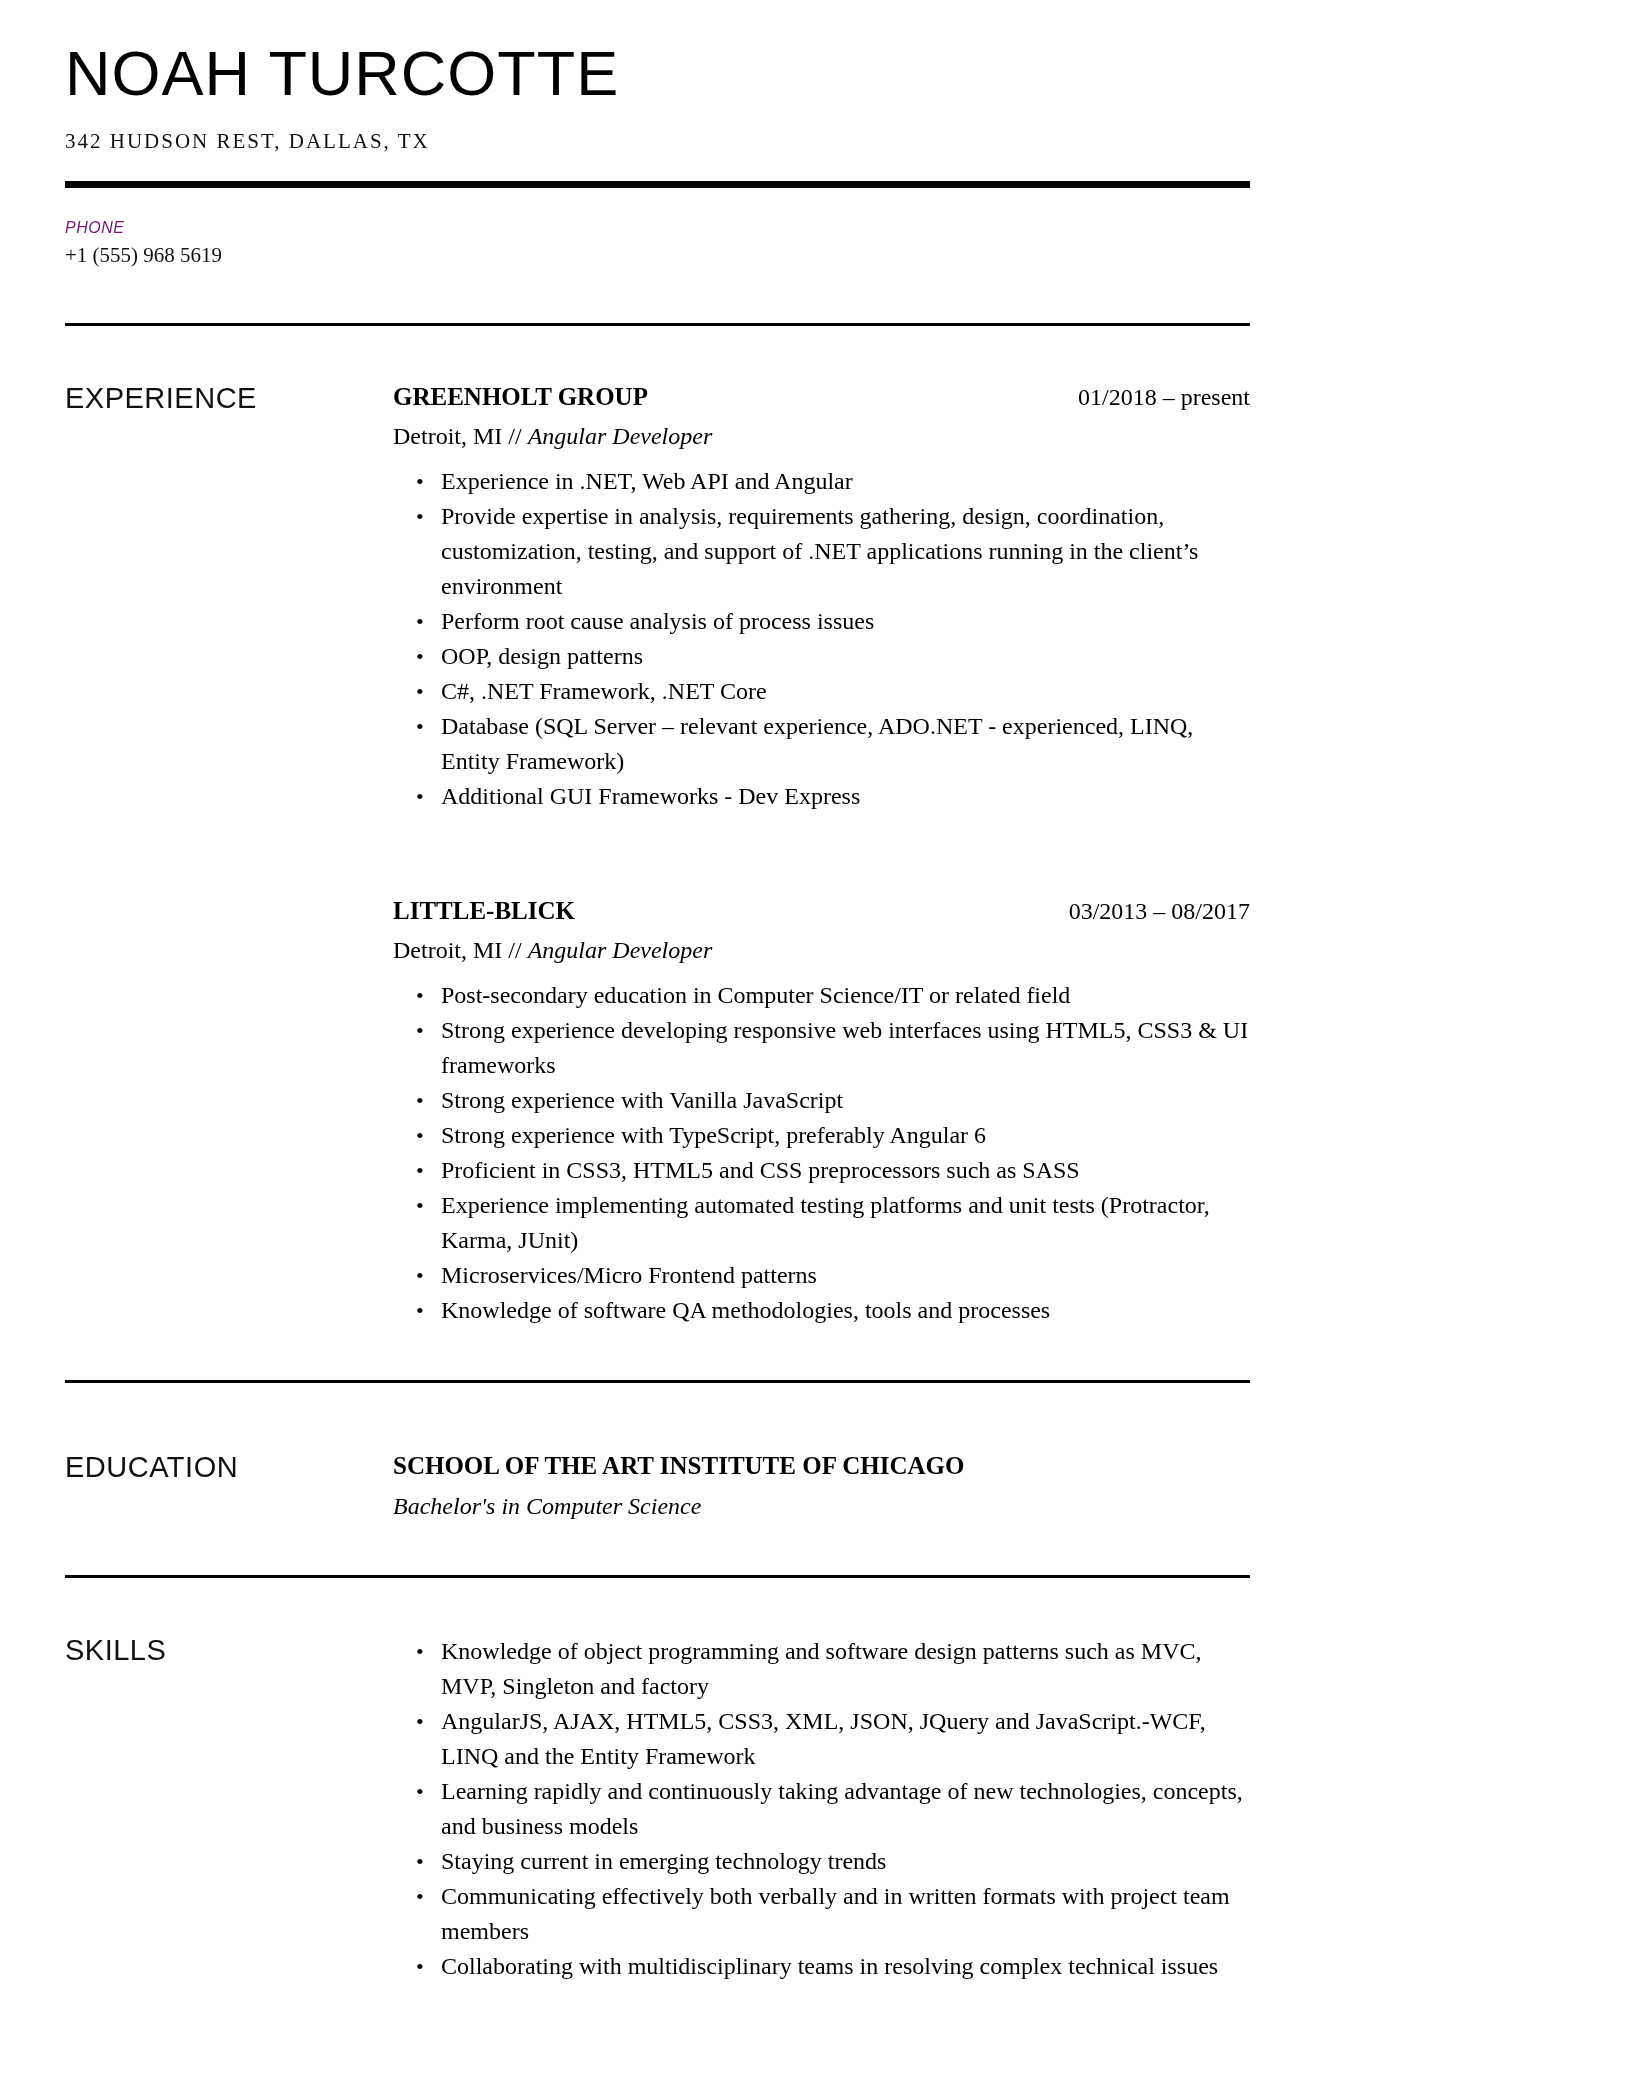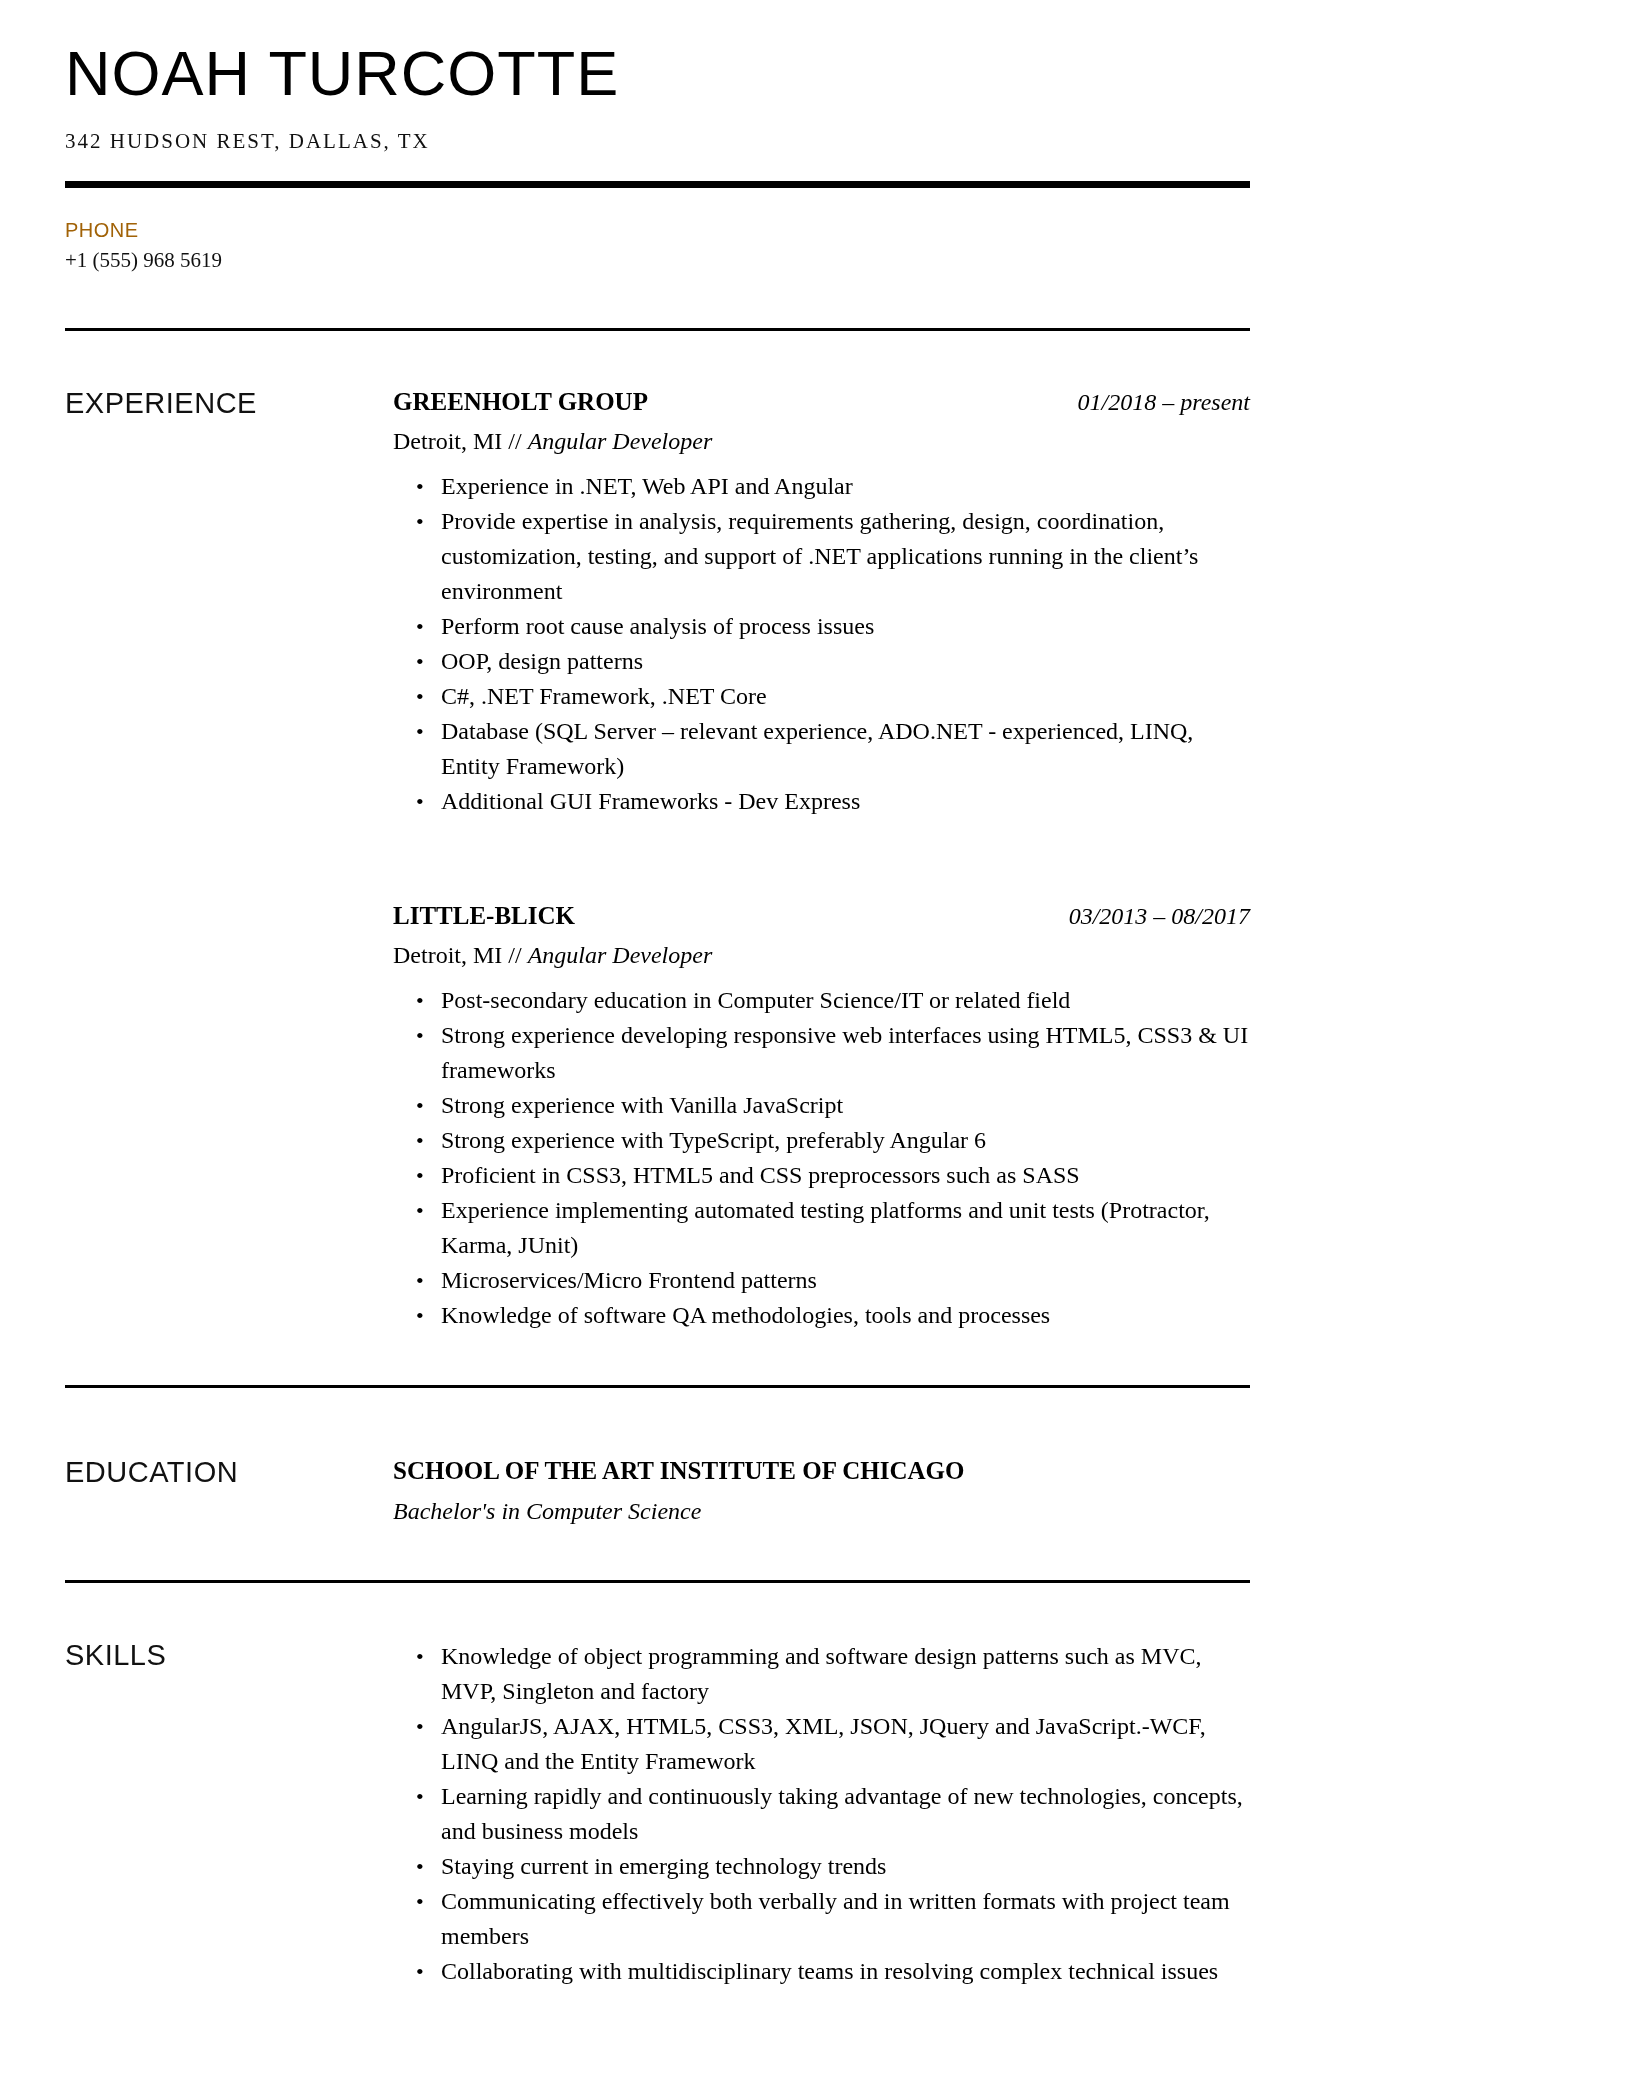--- a/index.html
+++ b/index.html
@@ -33,23 +33,24 @@
     color: #111111;
   }
   .rule-thick {
     margin-top: 27px;
     height: 7px;
     background: #000000;
   }
   .contact { margin-top: 31px; }
   .contact-label {
     font-family: "Liberation Sans", sans-serif;
-    font-size: 20px;
+    font-size: 16px;
     letter-spacing: 0.5px;
-    color: #a16207;
+    color: #701a75;
+    font-style: italic;
   }
   .contact-value {
     margin-top: 6px;
     font-size: 21px;
     color: #111111;
   }
   .rule-thin {
     height: 3px;
     background: #000000;
   }
@@ -85,21 +86,20 @@
   .company-name, .school-name {
     font-family: "Liberation Serif", serif;
     font-weight: 700;
     font-size: 25px;
     line-height: 30px;
   }
   .job-dates {
     margin-left: auto;
     font-size: 24px;
     white-space: nowrap;
-    font-style: italic;
   }
   .job-subtitle {
     margin-top: 9px;
     font-size: 24px;
     line-height: 30px;
   }
   .job-title { font-style: italic; }
   .job-gap { margin-top: 82px; }
 
   

